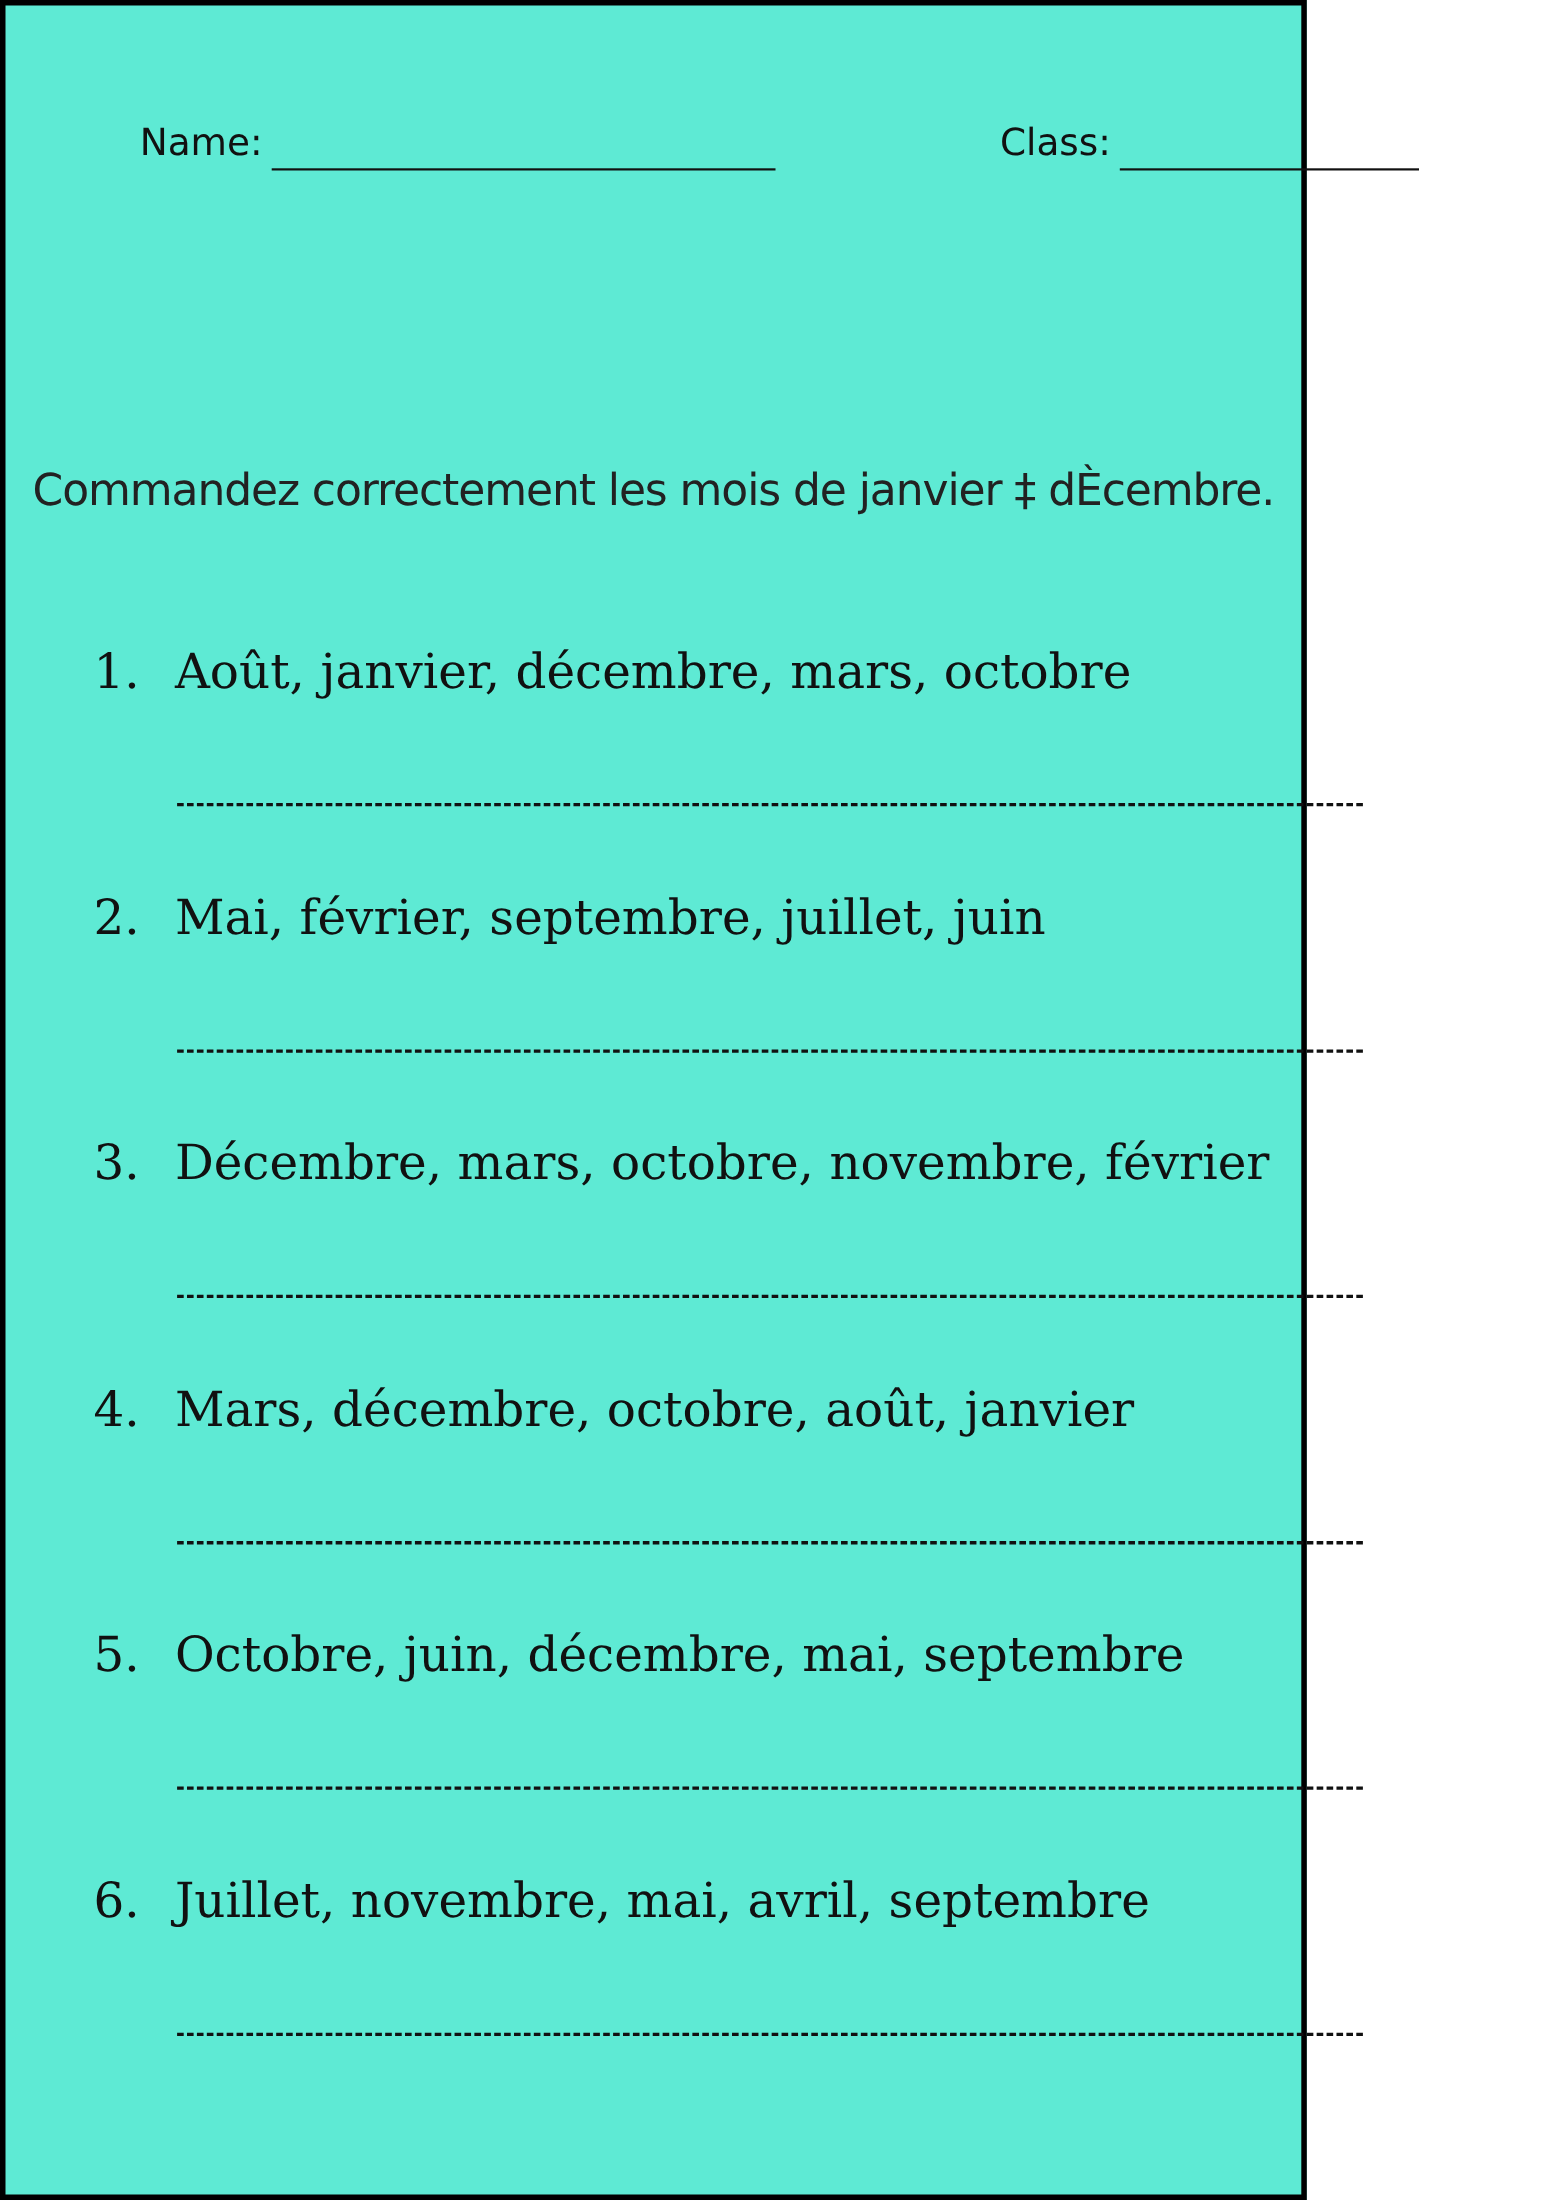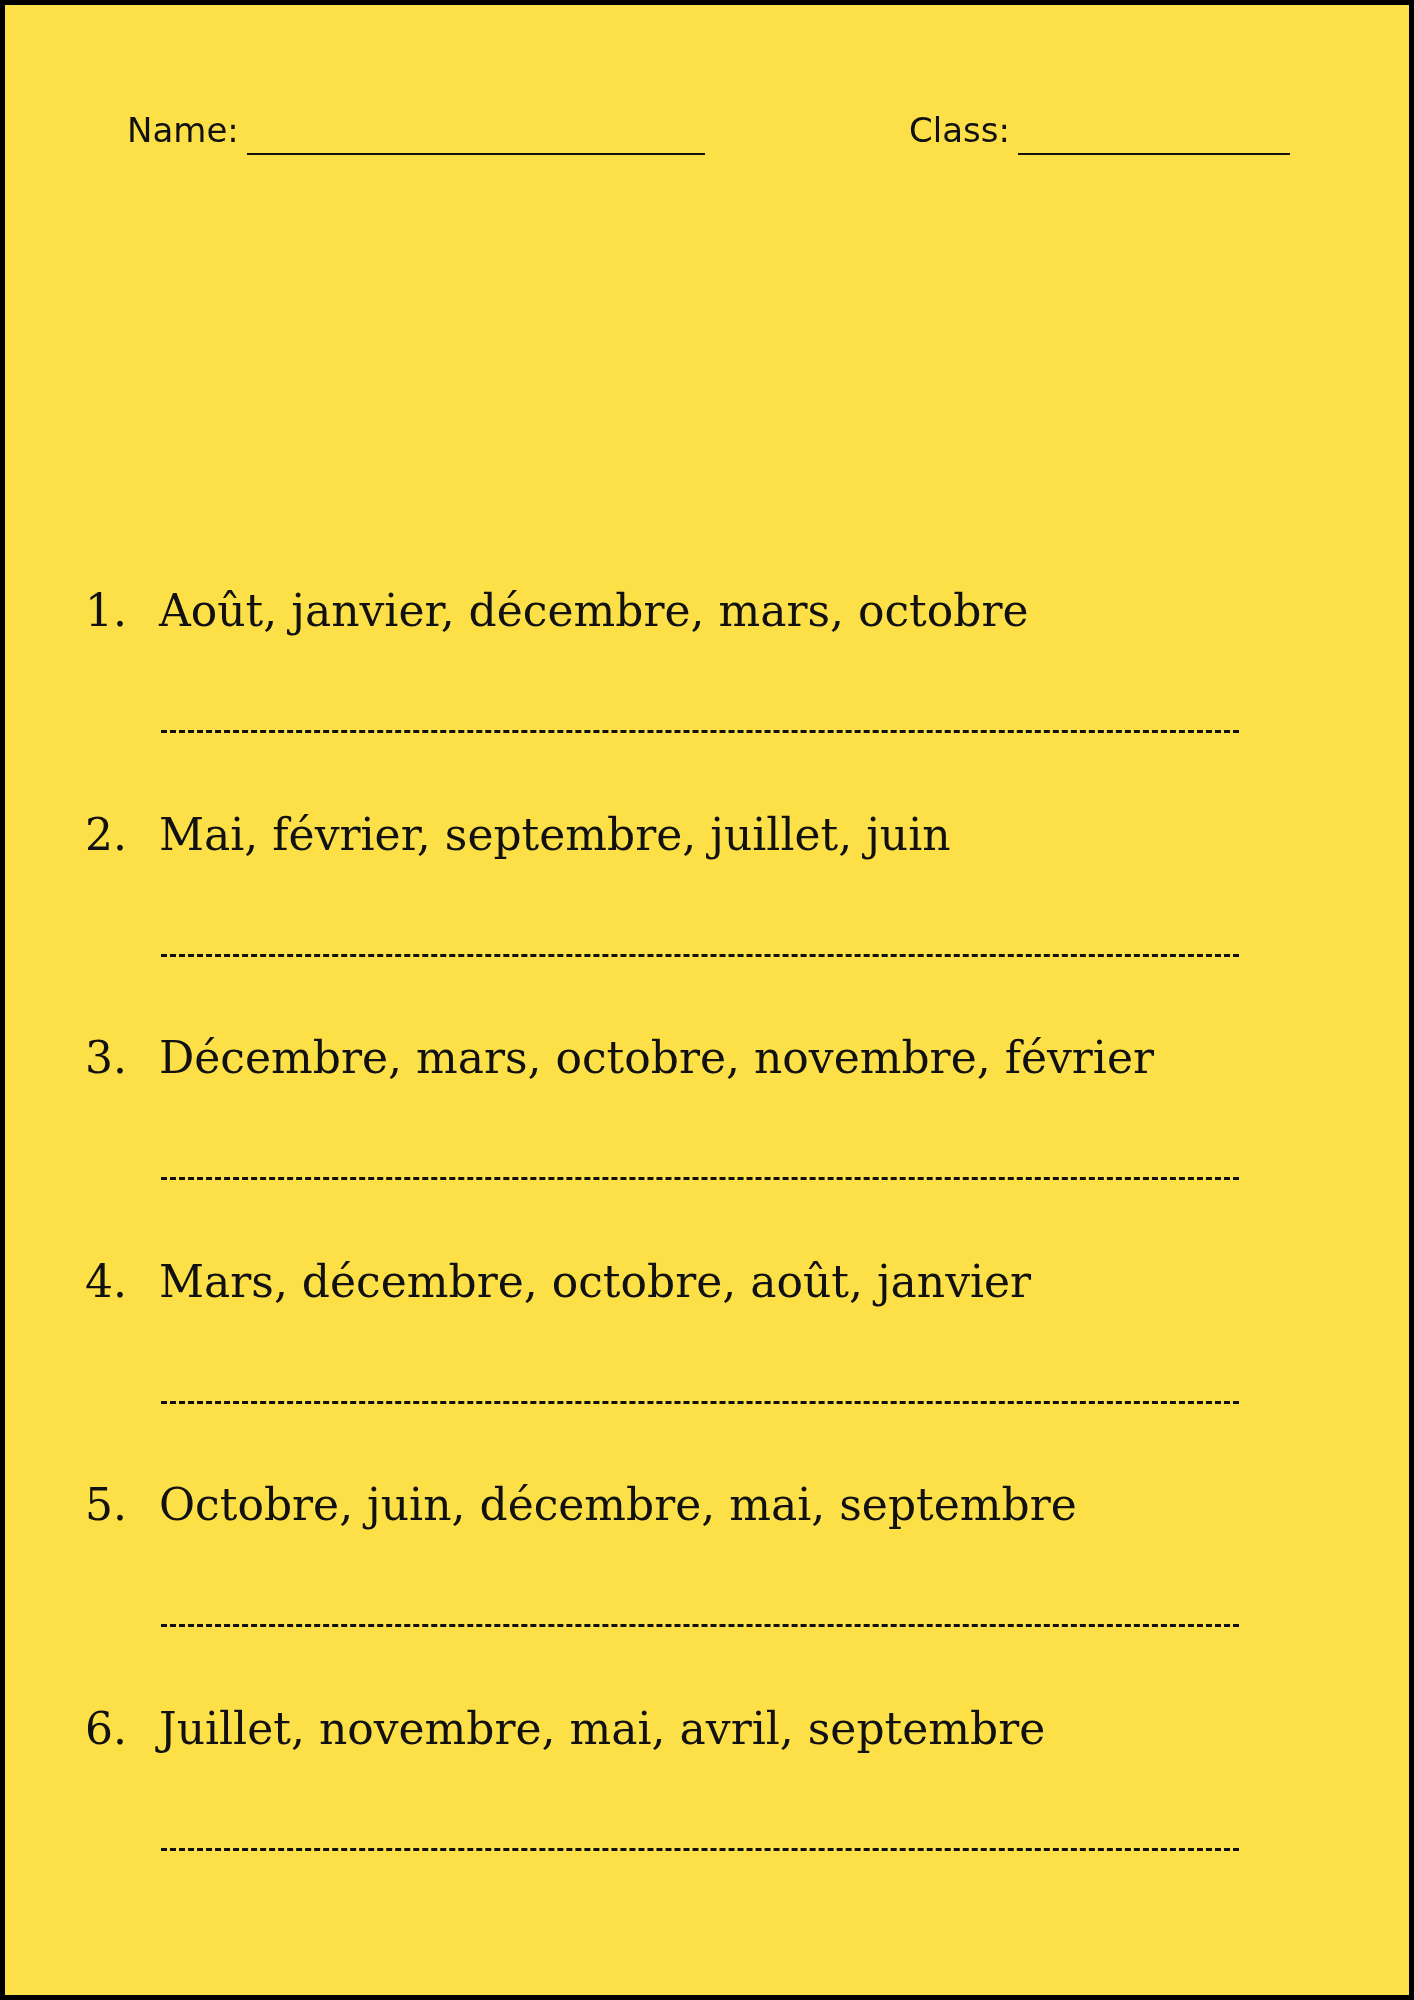--- a/index.html
+++ b/index.html
@@ -1,22 +1,22 @@
 <!DOCTYPE html>
 <html><head>
 <meta charset="utf-8">
 <style>
   html, body { margin: 0; padding: 0; background: #ffffff; }
   body { width: 1414px; height: 2000px; position: relative; overflow: hidden; }
   .page {
     position: absolute; left: 0; top: 0;
-    width: 1414px; height: 2000px;
+    width: 1188px; height: 2000px;
     box-sizing: border-box;
     border: 5px solid #000;
-    background: #fde047;
+    background: #5eead4;
     padding-left: 45px;
   }
   .header-row {
     position: absolute; top: 100px; left: 122px; right: 122px; height: 50px;
     font-family: "DejaVu Sans", sans-serif; font-size: 34px; color: #111;
   }
   .field { position: absolute; top: 0; display: flex; align-items: flex-end; }
   .field.name { left: 0; }
   .field.class { left: 782px; }
   .field .label { line-height: 50px; }
@@ -56,20 +56,21 @@
       <span class="label">Name:</span>
       <span class="blank"></span>
     </div>
     <div class="field class">
       <span class="label">Class:</span>
       <span class="blank"></span>
     </div>
   </div>
 
 
+  <div class="instructions">Commandez correctement les mois de janvier ‡ dÈcembre.</div>
 
   <div class="questions">
     <div class="question">
       <div class="q-line"><span class="q-num">1.</span><span>Août, janvier, décembre, mars, octobre</span></div>
       <div class="answer-line"></div>
     </div>
     <div class="question">
       <div class="q-line"><span class="q-num">2.</span><span>Mai, février, septembre, juillet, juin</span></div>
       <div class="answer-line"></div>
     </div>

